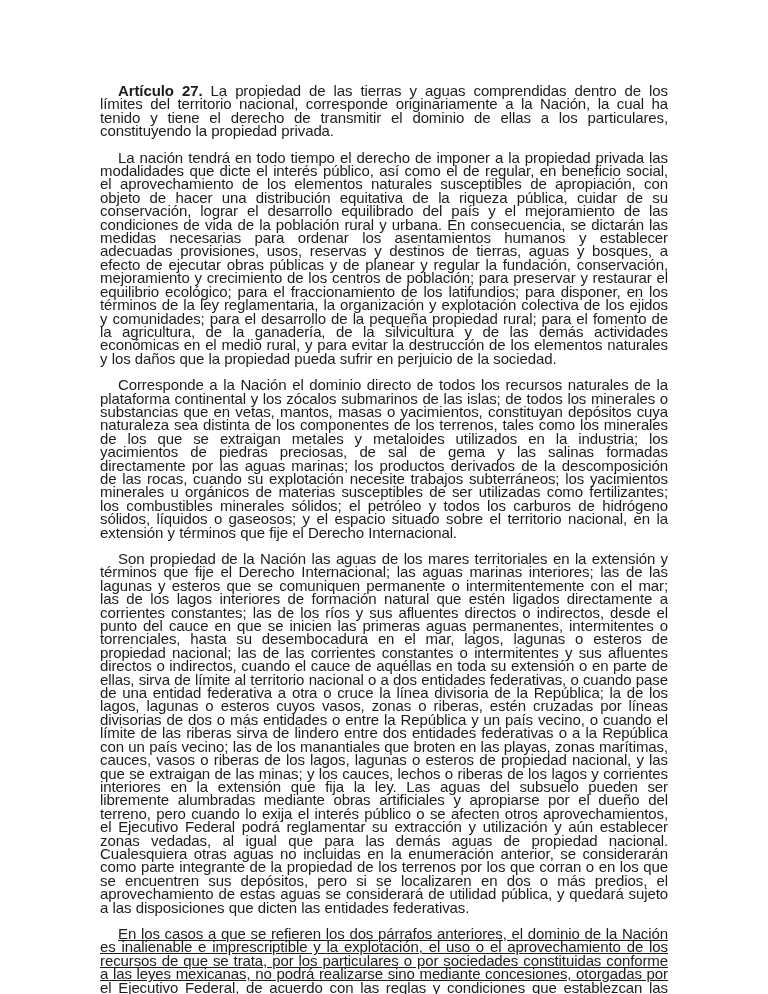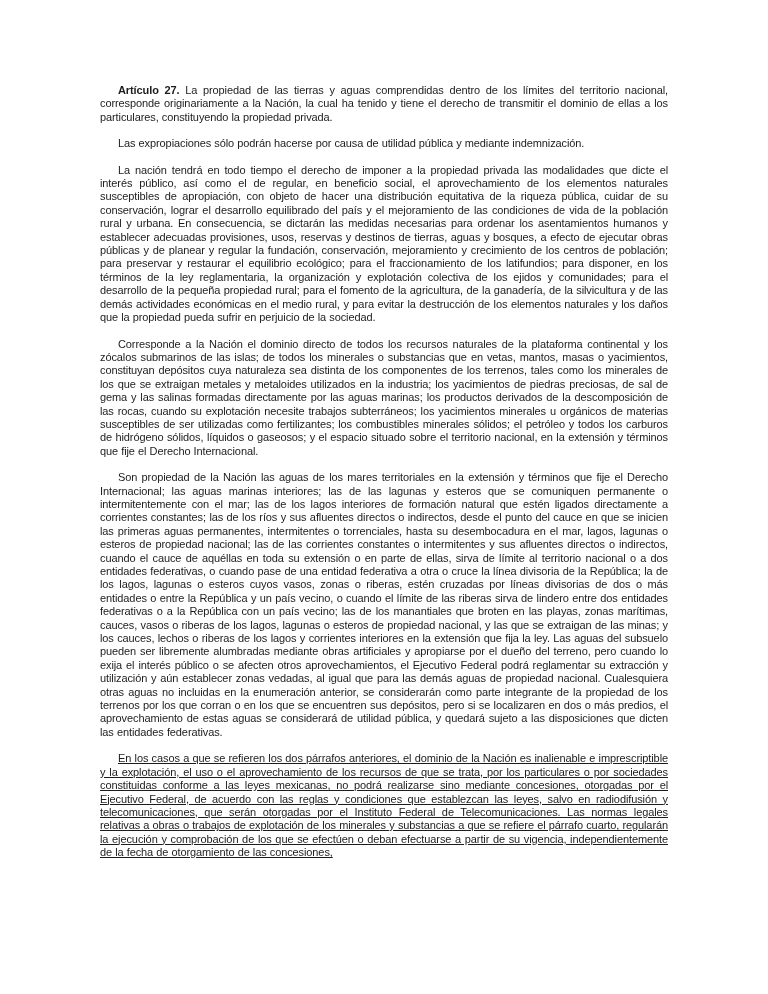--- a/index.html
+++ b/index.html
@@ -16,39 +16,38 @@
     overflow: hidden;
   }
   .page {
     position: absolute;
     left: 100px;
     top: 84px;
     width: 568px;
   }
   .para {
     margin: 0 0 13px 0;
-    font-size: 11px;
+    font-size: 15px;
     line-height: 13.4px;
     text-align: justify;
     text-indent: 18px;
     letter-spacing: -0.1px;
     word-spacing: 0.2px;
   }
   .para:last-child { margin-bottom: 0; text-decoration: underline; }
   .article-number {
     font-weight: bold;
   }
 </style>
 </head>
 <body>
 
 <div class="page">
   <p class="para"><span class="article-number">Artículo 27.</span> <span>La propiedad de las tierras y aguas comprendidas dentro de los límites del territorio nacional, corresponde originariamente a la Nación, la cual ha tenido y tiene el derecho de transmitir el dominio de ellas a los particulares, constituyendo la propiedad privada.</span></p>
 
-  <p class="para">Las expropiaciones sólo podrán hacerse por causa de utilidad pública y mediante indemnización.</p>
 
   <p class="para">La nación tendrá en todo tiempo el derecho de imponer a la propiedad privada las modalidades que dicte el interés público, así como el de regular, en beneficio social, el aprovechamiento de los elementos naturales susceptibles de apropiación, con objeto de hacer una distribución equitativa de la riqueza pública, cuidar de su conservación, lograr el desarrollo equilibrado del país y el mejoramiento de las condiciones de vida de la población rural y urbana. En consecuencia, se dictarán las medidas necesarias para ordenar los asentamientos humanos y establecer adecuadas provisiones, usos, reservas y destinos de tierras, aguas y bosques, a efecto de ejecutar obras públicas y de planear y regular la fundación, conservación, mejoramiento y crecimiento de los centros de población; para preservar y restaurar el equilibrio ecológico; para el fraccionamiento de los latifundios; para disponer, en los términos de la ley reglamentaria, la organización y explotación colectiva de los ejidos y comunidades; para el desarrollo de la pequeña propiedad rural; para el fomento de la agricultura, de la ganadería, de la silvicultura y de las demás actividades económicas en el medio rural, y para evitar la destrucción de los elementos naturales y los daños que la propiedad pueda sufrir en perjuicio de la sociedad.</p>
 
   <p class="para">Corresponde a la Nación el dominio directo de todos los recursos naturales de la plataforma continental y los zócalos submarinos de las islas; de todos los minerales o substancias que en vetas, mantos, masas o yacimientos, constituyan depósitos cuya naturaleza sea distinta de los componentes de los terrenos, tales como los minerales de los que se extraigan metales y metaloides utilizados en la industria; los yacimientos de piedras preciosas, de sal de gema y las salinas formadas directamente por las aguas marinas; los productos derivados de la descomposición de las rocas, cuando su explotación necesite trabajos subterráneos; los yacimientos minerales u orgánicos de materias susceptibles de ser utilizadas como fertilizantes; los combustibles minerales sólidos; el petróleo y todos los carburos de hidrógeno sólidos, líquidos o gaseosos; y el espacio situado sobre el territorio nacional, en la extensión y términos que fije el Derecho Internacional.</p>
 
   <p class="para">Son propiedad de la Nación las aguas de los mares territoriales en la extensión y términos que fije el Derecho Internacional; las aguas marinas interiores; las de las lagunas y esteros que se comuniquen permanente o intermitentemente con el mar; las de los lagos interiores de formación natural que estén ligados directamente a corrientes constantes; las de los ríos y sus afluentes directos o indirectos, desde el punto del cauce en que se inicien las primeras aguas permanentes, intermitentes o torrenciales, hasta su desembocadura en el mar, lagos, lagunas o esteros de propiedad nacional; las de las corrientes constantes o intermitentes y sus afluentes directos o indirectos, cuando el cauce de aquéllas en toda su extensión o en parte de ellas, sirva de límite al territorio nacional o a dos entidades federativas, o cuando pase de una entidad federativa a otra o cruce la línea divisoria de la República; la de los lagos, lagunas o esteros cuyos vasos, zonas o riberas, estén cruzadas por líneas divisorias de dos o más entidades o entre la República y un país vecino, o cuando el límite de las riberas sirva de lindero entre dos entidades federativas o a la República con un país vecino; las de los manantiales que broten en las playas, zonas marítimas, cauces, vasos o riberas de los lagos, lagunas o esteros de propiedad nacional, y las que se extraigan de las minas; y los cauces, lechos o riberas de los lagos y corrientes interiores en la extensión que fija la ley. Las aguas del subsuelo pueden ser libremente alumbradas mediante obras artificiales y apropiarse por el dueño del terreno, pero cuando lo exija el interés público o se afecten otros aprovechamientos, el Ejecutivo Federal podrá reglamentar su extracción y utilización y aún establecer zonas vedadas, al igual que para las demás aguas de propiedad nacional. Cualesquiera otras aguas no incluidas en la enumeración anterior, se considerarán como parte integrante de la propiedad de los terrenos por los que corran o en los que se encuentren sus depósitos, pero si se localizaren en dos o más predios, el aprovechamiento de estas aguas se considerará de utilidad pública, y quedará sujeto a las disposiciones que dicten las entidades federativas.</p>
 
   <p class="para">En los casos a que se refieren los dos párrafos anteriores, el dominio de la Nación es inalienable e imprescriptible y la explotación, el uso o el aprovechamiento de los recursos de que se trata, por los particulares o por sociedades constituidas conforme a las leyes mexicanas, no podrá realizarse sino mediante concesiones, otorgadas por el Ejecutivo Federal, de acuerdo con las reglas y condiciones que establezcan las leyes, salvo en radiodifusión y telecomunicaciones, que serán otorgadas por el Instituto Federal de Telecomunicaciones. Las normas legales relativas a obras o trabajos de explotación de los minerales y substancias a que se refiere el párrafo cuarto, regularán la ejecución y comprobación de los que se efectúen o deban efectuarse a partir de su vigencia, independientemente de la fecha de otorgamiento de las concesiones,</p>
 </div>
 

